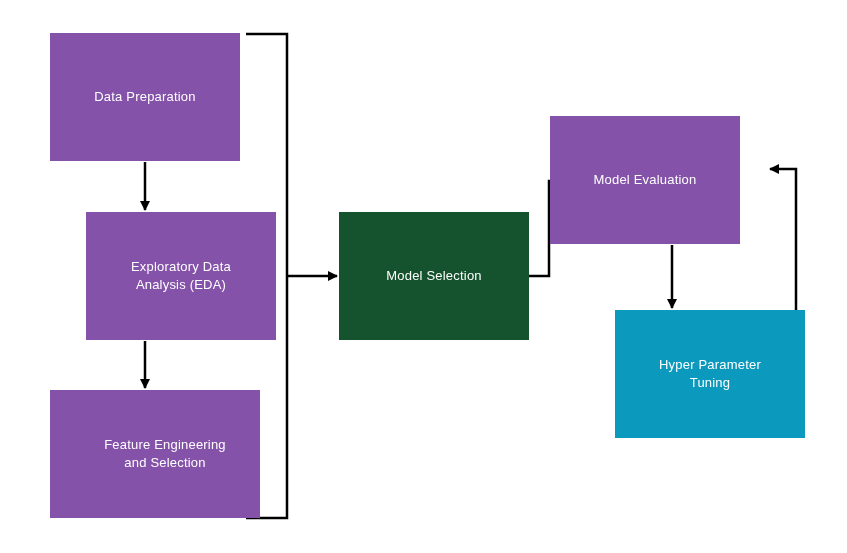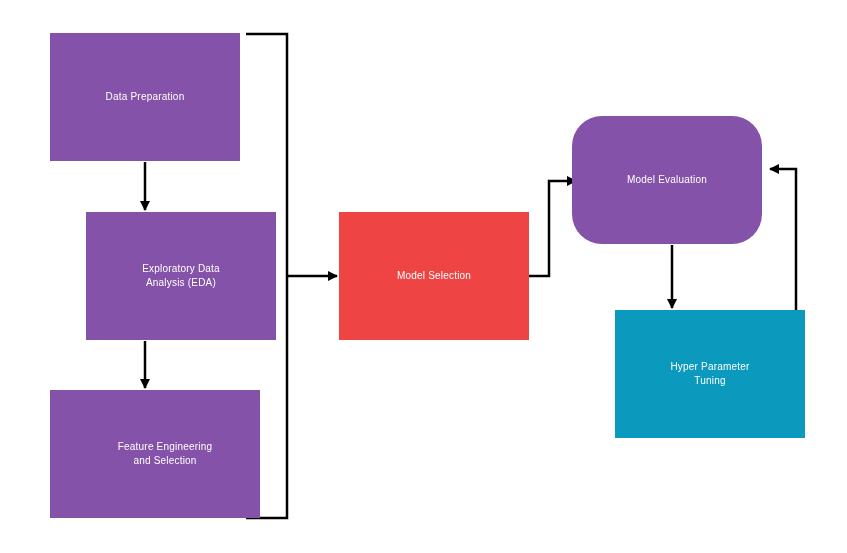--- a/index.html
+++ b/index.html
@@ -21,32 +21,32 @@
     position: absolute;
     width: 190px;
     height: 128px;
     display: flex;
     align-items: center;
     justify-content: center;
     text-align: center;
   }
   .node .label {
     color: #ffffff;
-    font-size: 10px;
+    font-size: 13px;
     font-weight: 400;
     line-height: 1.4;
     white-space: pre-line;
     letter-spacing: 0.2px;
     padding: 0 10px;
   }
   #node-data-preparation        { left: 50px;  top: 33px;  }
   #node-eda                     { left: 50px;  top: 212px; }
   #node-feature-engineering     { left: 50px;  top: 390px; padding-left: 20px; }
   #node-model-selection         { left: 339px; top: 212px; }
-  #node-model-evaluation        { left: 572px; top: 116px; border-radius: 30px; }
+  #node-model-evaluation        { left: 550px; top: 116px; }
   #node-hyper-parameter-tuning  { left: 578px; top: 310px; margin-left: 37px; }
 </style>
 </head>
 <body>
 
 <div class="canvas">
 
   <svg class="edges" viewBox="0 0 847 553" xmlns="http://www.w3.org/2000/svg">
     <defs>
       <marker id="arrow" markerUnits="userSpaceOnUse" markerWidth="12" markerHeight="12" refX="9" refY="5" orient="auto">
@@ -76,21 +76,21 @@
   <div class="node" id="node-eda" style="background-color: rgb(132, 82, 168); margin-left: 36px;">
     <span class="label">Exploratory Data
 Analysis (EDA)</span>
   </div>
 
   <div class="node" id="node-feature-engineering" style="background-color: rgb(132, 82, 168);">
     <span class="label">Feature Engineering
 and Selection</span>
   </div>
 
-  <div class="node" id="node-model-selection" style="background-color: #ef4444;">
+  <div class="node" id="node-model-selection" style="background-color: #14532d;">
     <span class="label">Model Selection</span>
   </div>
 
   <div class="node" id="node-model-evaluation" style="background-color: rgb(132, 82, 168);">
     <span class="label">Model Evaluation</span>
   </div>
 
   <div class="node" id="node-hyper-parameter-tuning" style="background-color: rgb(11, 154, 189);">
     <span class="label">Hyper Parameter
 Tuning</span>

